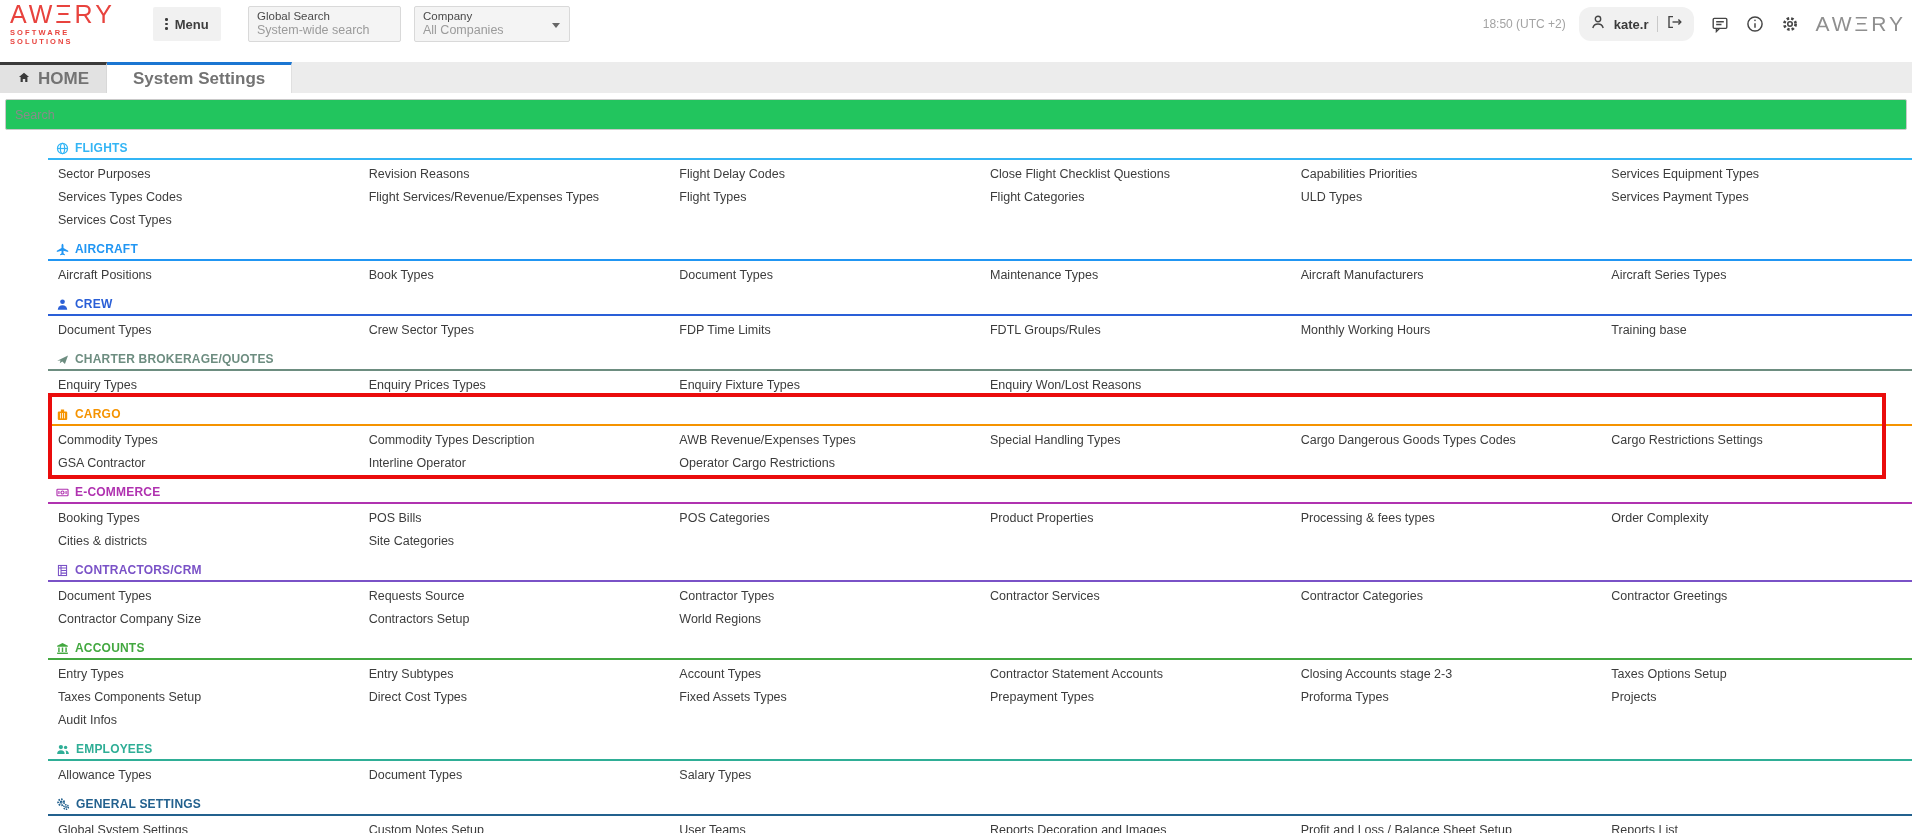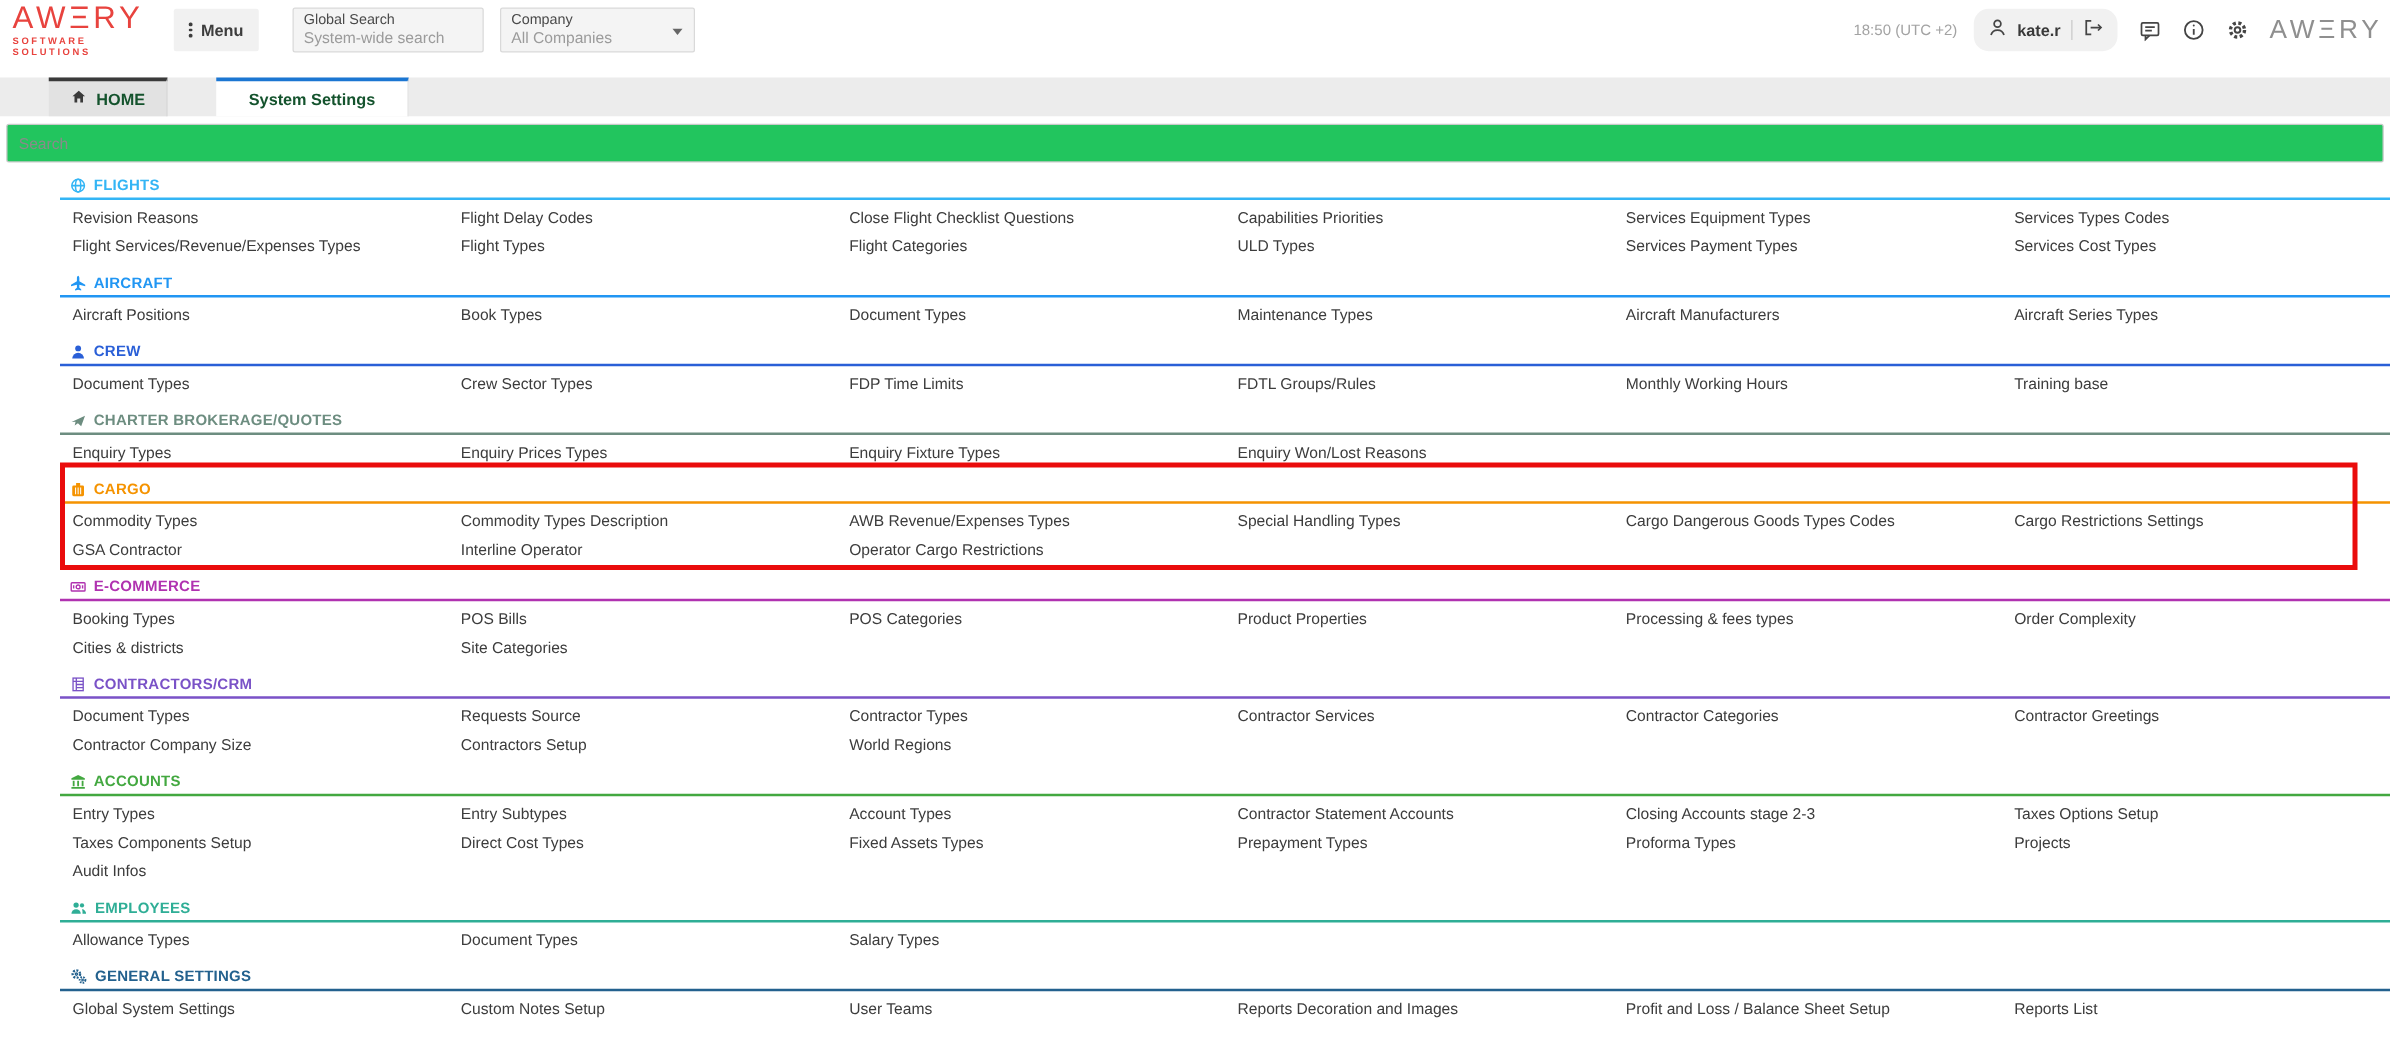--- a/index.html
+++ b/index.html
@@ -4,21 +4,21 @@
 <style>
   * { margin:0; padding:0; box-sizing:border-box; }
   html,body { width:1912px; height:833px; background:#fff; overflow:hidden;
               font-family:"Liberation Sans", sans-serif; }
 
   
   .topbar { height:48px; display:flex; align-items:center; background:#fff; position:relative; }
   .logo { margin-left:10px; width:112px; }
   .logo-word { font-size:25px; line-height:24px; color:#e8433e; letter-spacing:3px; }
   .logo-sub  { font-size:7.5px; letter-spacing:2.1px; color:#e8433e; font-weight:bold; margin-top:2px; }
-  .menu-btn { margin-left:17px; width:68px; height:34px; background:#f1f1f1; border:none; border-radius:2px;
+  .menu-btn { margin-left:31px; width:68px; height:34px; background:#f1f1f1; border:none; border-radius:2px;
               display:flex; align-items:center; justify-content:center; gap:7px;
               font-weight:bold; font-size:13px; color:#3d3d3d; cursor:pointer; }
   .menu-dots { display:flex; flex-direction:column; gap:2px; }
   .menu-dots i { width:2.5px; height:2.5px; border-radius:50%; background:#3d3d3d; }
   .fieldbox { margin-left:27px; width:153px; height:36px; background:#f4f4f4; border:1px solid #d9d9d9;
               border-radius:2px; padding:3px 8px; cursor:text; position:relative; }
   .fieldbox.company { margin-left:13px; width:156px; cursor:pointer; }
   .fieldbox .lbl { font-size:11.5px; color:#4a4a4a; }
   .fieldbox .val { font-size:12.5px; color:#9b9b9b; margin-top:1px; }
   .chev { position:absolute; right:9px; top:16px; width:0; height:0;
@@ -26,22 +26,22 @@
   .time { margin-left:auto; font-size:12px; color:#a3a3a3; white-space:nowrap; }
   .userchip { margin-left:13px; height:34px; background:#f1f1f1; border-radius:12px;
               display:flex; align-items:center; gap:8px; padding:0 11px; cursor:pointer; }
   .userchip .uname { font-size:13px; font-weight:bold; color:#3a3a3a; }
   .userchip .vdiv { width:1px; height:16px; background:#c9c9c9; }
   .hicon { margin-left:17px; display:flex; align-items:center; cursor:pointer; }
   .right-logo { margin-left:17px; margin-right:6px; font-size:21px; color:#8f8f8f; letter-spacing:3px; }
 
   
   .tabstrip { margin-top:14px; height:31px; background:#ececec; display:flex; }
-  .tab { display:flex; align-items:center; gap:7px; padding:0 17px; font-weight:bold; font-size:13px;
-         color:#14532d; border-top:3px solid transparent; border-right:1px solid #d8d8d8; cursor:pointer;margin-left:39px; }
+  .tab { display:flex; align-items:center; gap:7px; padding:0 17px; font-weight:bold; font-size:17px;
+         color:#737373; border-top:3px solid transparent; border-right:1px solid #d8d8d8; cursor:pointer; }
   .tab.home { background:#e2e2e2; border-top-color:#3a3a3a; }
   .tab.active { background:#fff; border-top-color:#1b76d2; padding:0 26px; border-right-color:#e0e0e0; }
 
   
   .content { background:#fff; }
   .search-input { display:block; margin:6px 5px 0 5px; width:calc(100% - 10px); height:31px;
                   border:1px solid #c9c9c9; border-radius:2px; background:#22c55e; padding:0 9px;
                   font-size:12.5px; color:#555; font-family:"Liberation Sans",sans-serif; }
   .search-input::placeholder { color:#8a8a8a; }
 
@@ -152,20 +152,21 @@
           <span class="sicon">
             <svg width="13" height="13" viewBox="0 0 16 16" fill="none" stroke="currentColor" stroke-width="1.5">
               <circle cx="8" cy="8" r="6.2"></circle>
               <ellipse cx="8" cy="8" rx="2.6" ry="6.2"></ellipse>
               <path d="M1.8 8h12.4"></path>
             </svg>
           </span>
           <span>FLIGHTS</span>
         </div>
         <div class="sec-grid">
+          <div class="link-item">Sector Purposes</div>
           <div class="link-item">Revision Reasons</div>
           <div class="link-item">Flight Delay Codes</div>
           <div class="link-item">Close Flight Checklist Questions</div>
           <div class="link-item">Capabilities Priorities</div>
           <div class="link-item">Services Equipment Types</div>
           <div class="link-item">Services Types Codes</div>
           <div class="link-item">Flight Services/Revenue/Expenses Types</div>
           <div class="link-item">Flight Types</div>
           <div class="link-item">Flight Categories</div>
           <div class="link-item">ULD Types</div>

